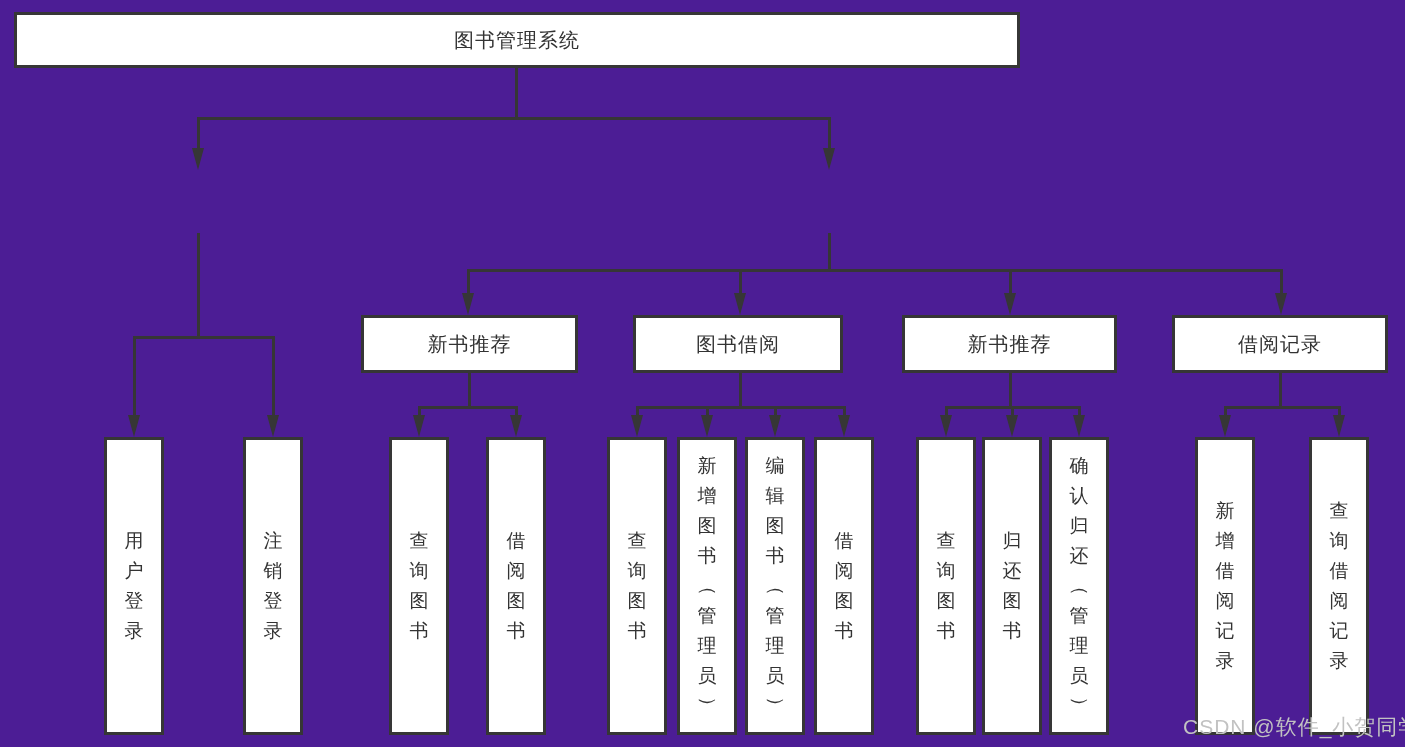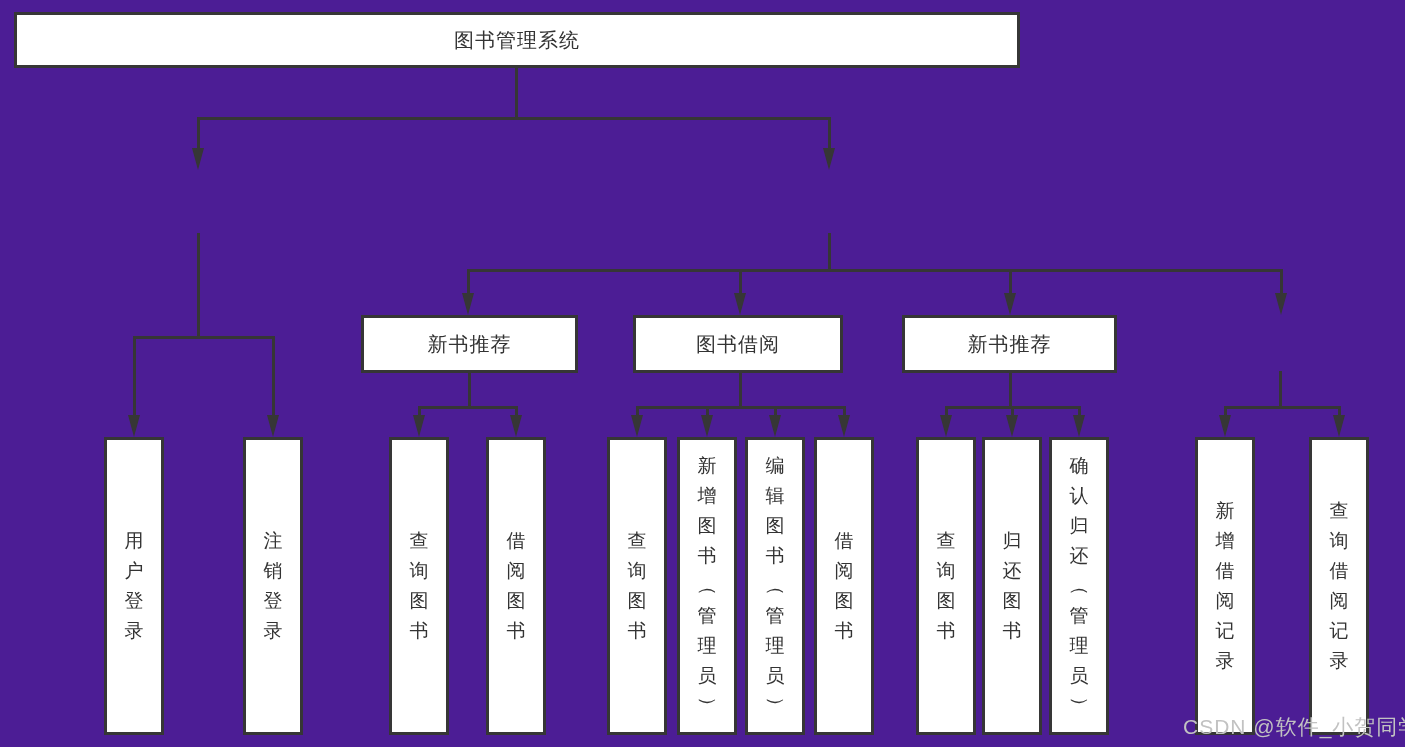--- a/index.html
+++ b/index.html
@@ -61,20 +61,23 @@
 
   <div class="box hbox" style="left:361px;top:315px;width:217px;height:58px;">
     <span>新书推荐</span>
   </div>
   <div class="box hbox" style="left:633px;top:315px;width:210px;height:58px;">
     <span>图书借阅</span>
   </div>
   <div class="box hbox" style="left:902px;top:315px;width:215px;height:58px;">
     <span>新书推荐</span>
   </div>
+  <div class="box hbox" style="left:1172px;top:315px;width:216px;height:58px;">
+    <span>借阅记录</span>
+  </div>
 
   <div class="vl" style="left:468px;top:371px;height:36px;"></div>
   <div class="hl" style="left:418px;top:406px;width:100px;"></div>
   <div class="vl" style="left:418px;top:406px;height:12px;"></div>
   <div class="ah" style="left:413px;top:415px;"></div>
   <div class="vl" style="left:515px;top:406px;height:12px;"></div>
   <div class="ah" style="left:510px;top:415px;"></div>
 
   <div class="vl" style="left:739px;top:371px;height:36px;"></div>
   <div class="hl" style="left:636px;top:406px;width:210px;"></div>

